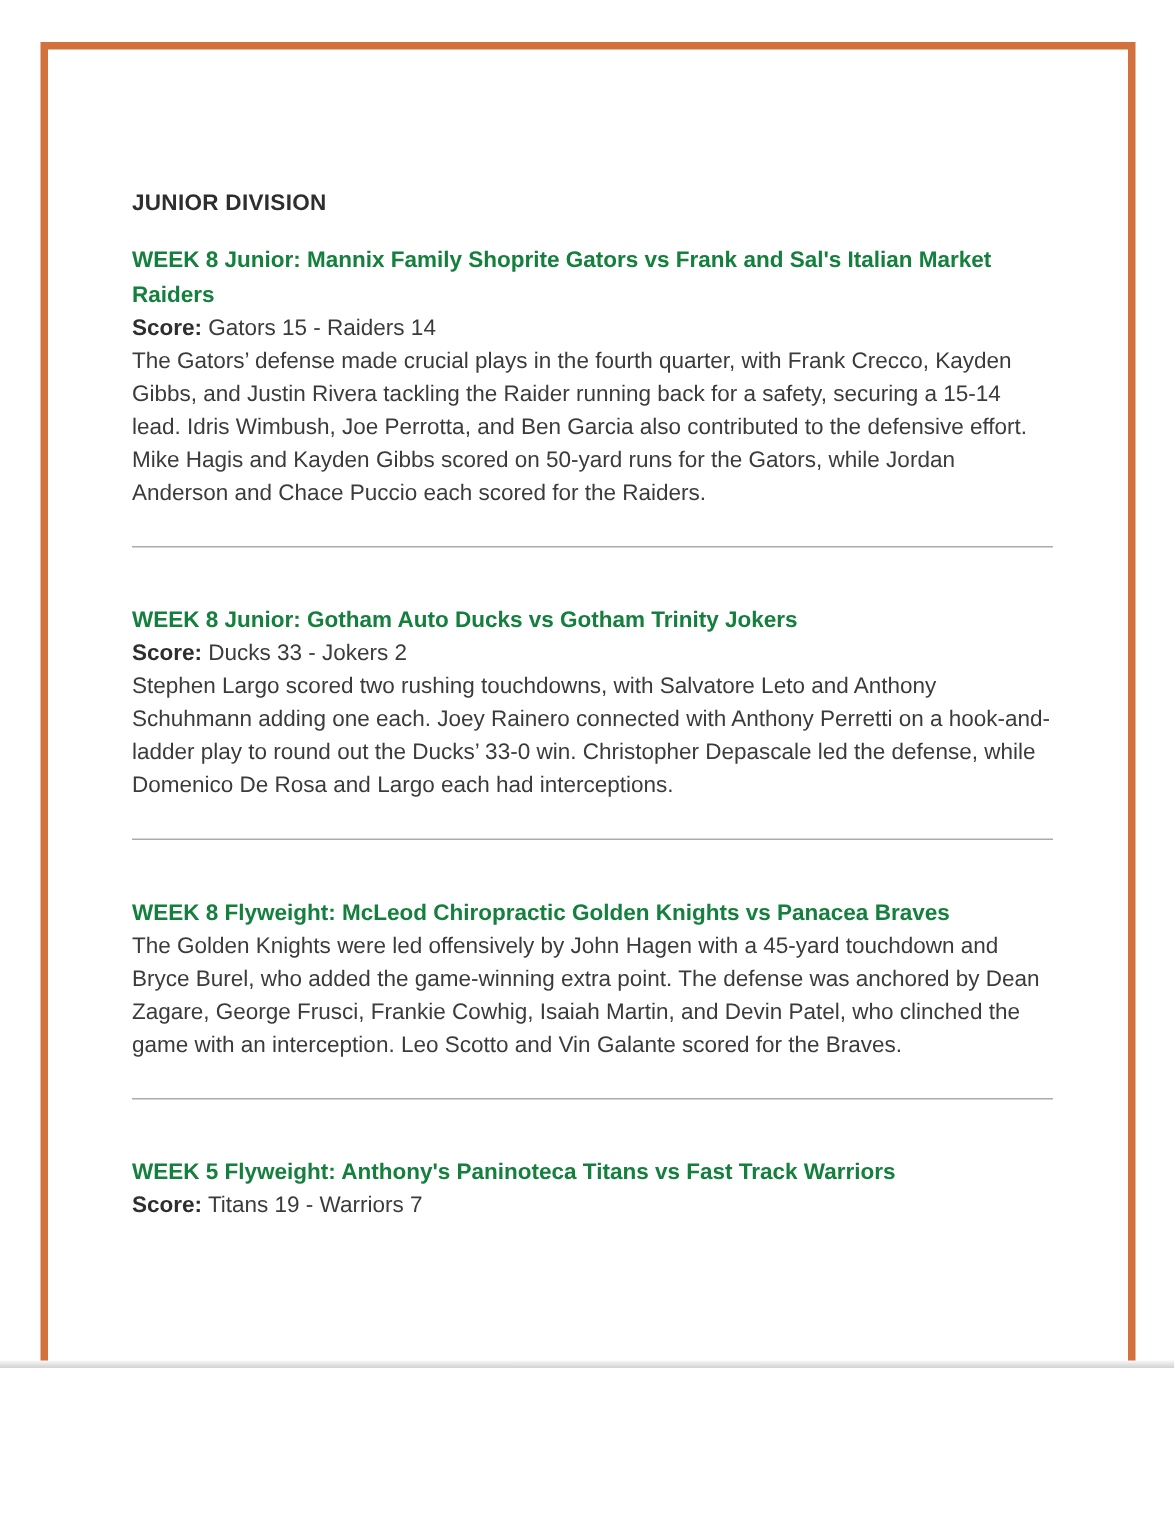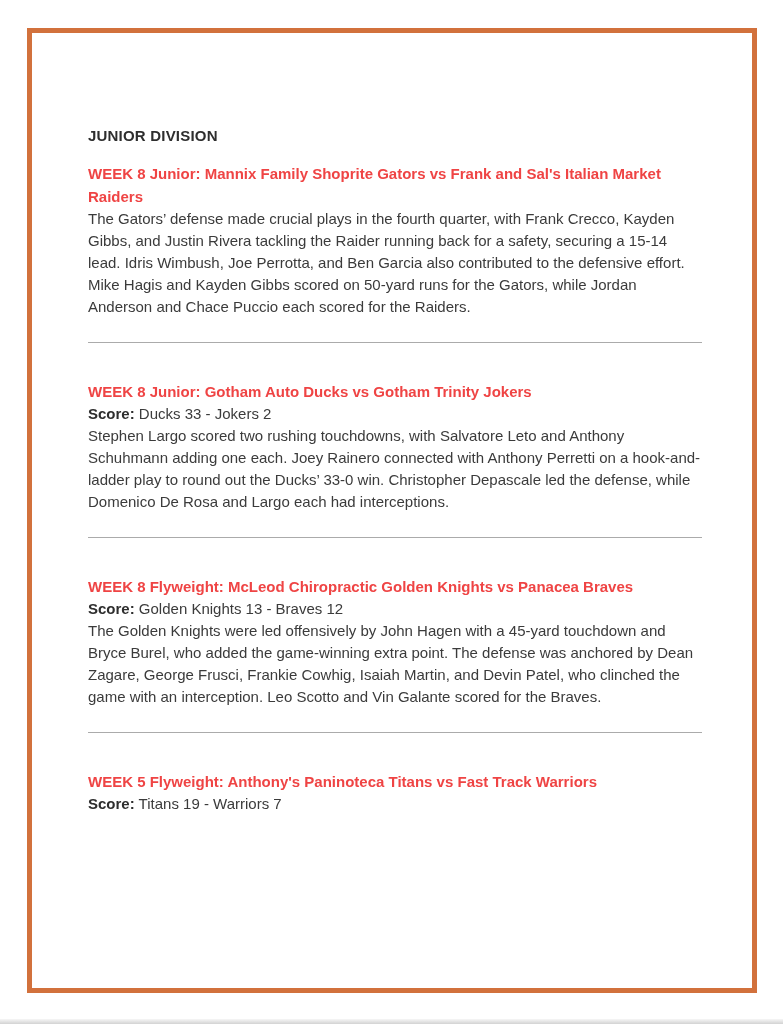--- a/index.html
+++ b/index.html
@@ -4,21 +4,21 @@
 <style>
   html, body {
     margin: 0;
     padding: 0;
     background: #ffffff;
     font-family: "Liberation Sans", "DejaVu Sans", sans-serif;
   }
   .canvas {
     position: relative;
     width: 783px;
-    height: 1024px;
+    height: 912px;
     background: #ffffff;
     overflow: hidden;
   }
   .frame {
     position: absolute;
     left: 27px;
     top: 28px;
     width: 720px;
     height: 955px;
     border: 5px solid #d2713c;
@@ -38,21 +38,21 @@
     font-weight: 700;
     color: #2e2e2e;
     margin: 0 0 16px 0;
     line-height: 20px;
     letter-spacing: 0.2px;
   }
   .game { margin: 0; }
   .game-title {
     font-size: 15px;
     font-weight: 700;
-    color: #ef4444;
+    color: #15803d;
     margin: 0;
     line-height: 23px;
   }
   .score-line { margin: 0; line-height: 22px; }
   .score-label { font-weight: 700; color: #2e2e2e; }
   .recap { margin: 0; line-height: 22px; }
   hr.divider {
     border: none;
     border-top: 1px solid #ababab;
     margin: 24px 0 37px 0;
@@ -71,37 +71,37 @@
 <body>
 
 <div class="canvas">
   <div class="frame">
     <div class="content">
 
       <h2 class="division-heading">JUNIOR DIVISION</h2>
 
       <div class="game">
         <h3 class="game-title">WEEK 8 Junior: Mannix Family Shoprite Gators vs Frank and Sal's Italian Market Raiders</h3>
+        <p class="score-line"><span class="score-label">Score:</span> <span>Gators 15 - Raiders 14</span></p>
         <p class="recap">The Gators’ defense made crucial plays in the fourth quarter, with Frank Crecco, Kayden Gibbs, and Justin Rivera tackling the Raider running back for a safety, securing a 15-14 lead. Idris Wimbush, Joe Perrotta, and Ben Garcia also contributed to the defensive effort. Mike Hagis and Kayden Gibbs scored on 50-yard runs for the Gators, while Jordan Anderson and Chace Puccio each scored for the Raiders.</p>
       </div>
 
       <hr class="divider">
 
       <div class="game">
         <h3 class="game-title">WEEK 8 Junior: Gotham Auto Ducks vs Gotham Trinity Jokers</h3>
         <p class="score-line"><span class="score-label">Score:</span> <span>Ducks 33 - Jokers 2</span></p>
         <p class="recap">Stephen Largo scored two rushing touchdowns, with Salvatore Leto and Anthony Schuhmann adding one each. Joey Rainero connected with Anthony Perretti on a hook-and-ladder play to round out the Ducks’ 33-0 win. Christopher Depascale led the defense, while Domenico De Rosa and Largo each had interceptions.</p>
       </div>
 
       <hr class="divider">
 
 
       <div class="game">
         <h3 class="game-title">WEEK 8 Flyweight: McLeod Chiropractic Golden Knights vs Panacea Braves</h3>
-        <p class="score-line"><span class="score-label">Score:</span> <span>Golden Knights 13 - Braves 12</span></p>
         <p class="recap">The Golden Knights were led offensively by John Hagen with a 45-yard touchdown and Bryce Burel, who added the game-winning extra point. The defense was anchored by Dean Zagare, George Frusci, Frankie Cowhig, Isaiah Martin, and Devin Patel, who clinched the game with an interception. Leo Scotto and Vin Galante scored for the Braves.</p>
       </div>
 
       <hr class="divider">
 
       <div class="game">
         <h3 class="game-title">WEEK 5 Flyweight: Anthony's Paninoteca Titans vs Fast Track Warriors</h3>
         <p class="score-line"><span class="score-label">Score:</span> <span>Titans 19 - Warriors 7</span></p>
       </div>
 

